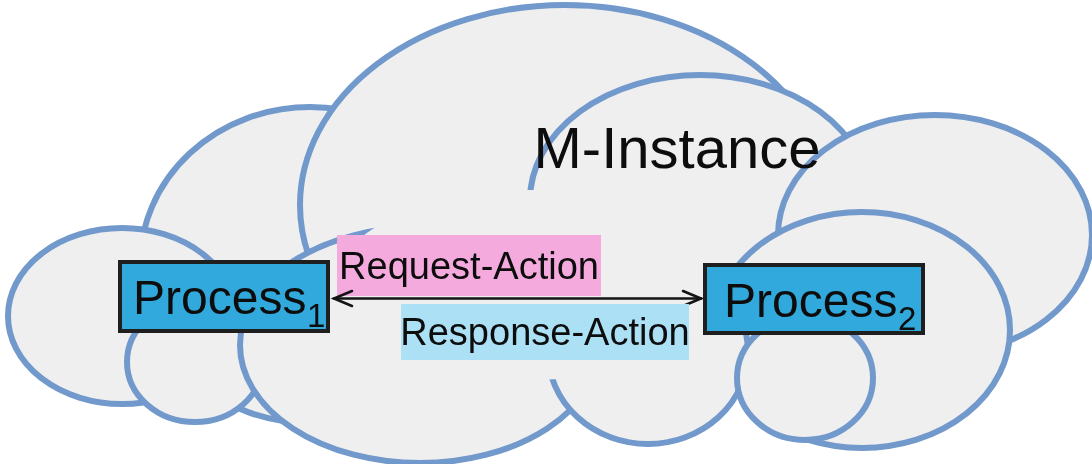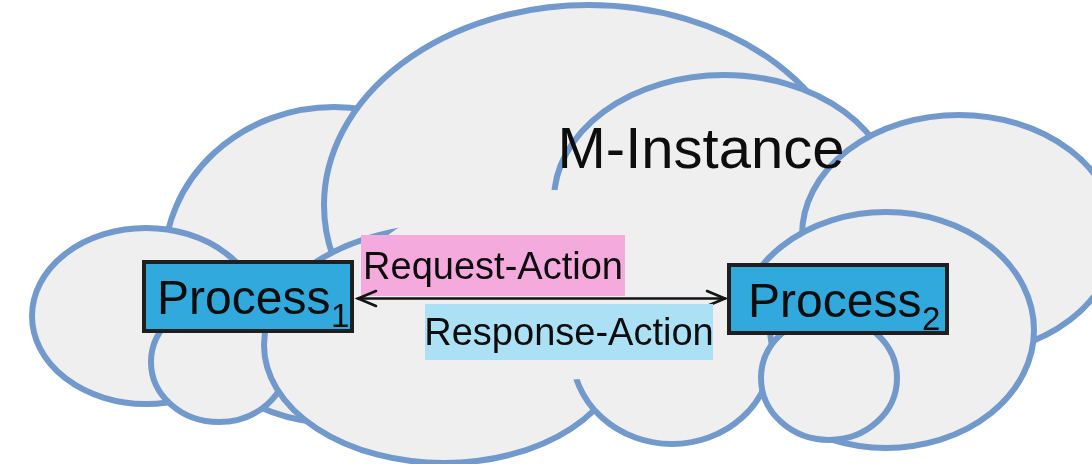--- a/index.html
+++ b/index.html
@@ -8,21 +8,20 @@
     background: #ffffff;
     width: 1092px;
     height: 464px;
     overflow: hidden;
     font-family: "Liberation Sans", sans-serif;
   }
   #stage {
     position: relative;
     width: 868px;
     height: 464px;
-    margin-left: 24px;
   }
   svg { display: block; }
   text {
     font-family: "Liberation Sans", sans-serif;
   }
 </style>
 </head>
 <body>
 
 <div id="stage">

